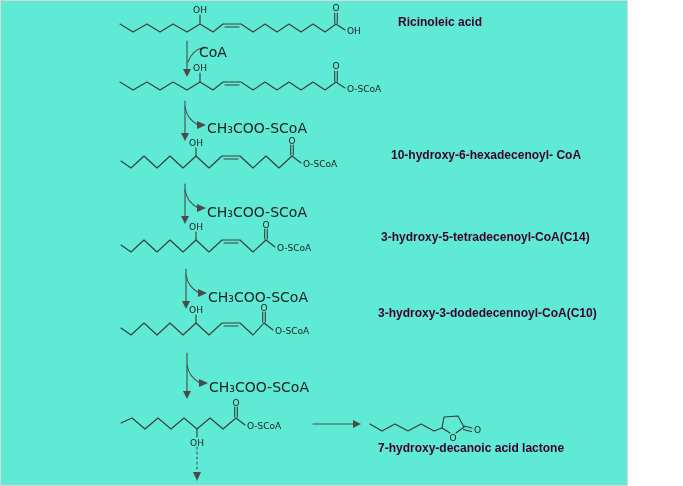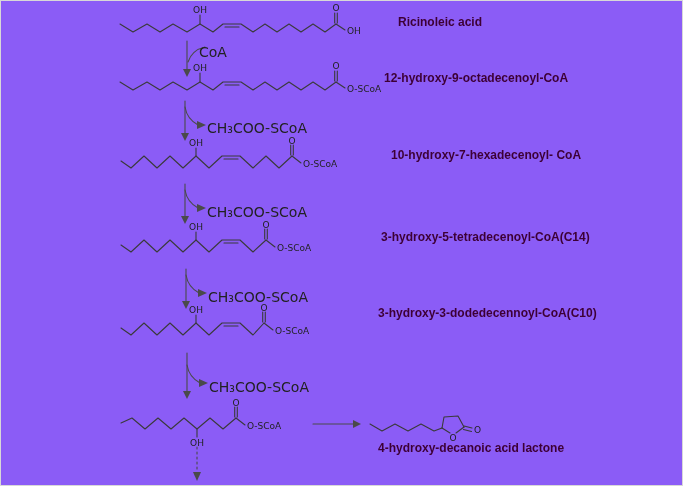--- a/index.html
+++ b/index.html
@@ -1,19 +1,19 @@
 <!DOCTYPE html>
 <html><head>
 <meta charset="utf-8">
 <style>
   html,body{margin:0;padding:0;background:#fff;}
   #canvas{
     position:relative;
-    width:683px;height:486px;
-    background:#8b5cf6;
+    width:628px;height:486px;
+    background:#5eead4;
     border:1px solid #d8d8d8;
     box-sizing:border-box;
     font-family:"Liberation Sans",sans-serif;
     overflow:hidden;
   }
   .struct{position:absolute;}
   .struct path, .struct line{stroke:#3a3a3a;stroke-width:1.1;fill:none;stroke-linejoin:round;stroke-linecap:round;}
   .struct text{font-family:"DejaVu Sans",sans-serif;font-size:9px;fill:#222;}
   .arrow{position:absolute;}
   .arrow path,.arrow line{stroke:#4a4a4a;stroke-width:1.1;fill:none;stroke-linecap:round;}
@@ -57,42 +57,41 @@
   <svg class="struct" style="left:112px;top:60px" width="300" height="44">
     <path d="M7,21 L20,29 L34,21 L47,29 L60,21 L74,29 L87,21 L100,29 L110,21 L128,21 L140,29 L152,21 L164,29 L176,21 L188,29 L200,21 L212,29 L223,21"></path>
     <path d="M112,24 L126,24"></path>
     <path d="M87,21 L87,12"></path>
     <path d="M221.7,20 L221.7,10 M224.3,20 L224.3,10"></path>
     <path d="M223,21 L232,27"></path>
     <text x="87" y="10" text-anchor="middle">OH</text>
     <text x="223" y="8" text-anchor="middle">O</text>
     <text x="234" y="31">O-SCoA</text>
   </svg>
-  <div class="compound-label" style="left:383px;top:70px">12-hydroxy-9-octadecenoyl-CoA</div>
 
   <svg class="arrow" style="left:176px;top:98px" width="44" height="46">
     <path d="M8,2 L8,34"></path>
     <polygon points="4,34 12,34 8,42"></polygon>
     <path d="M8,8 Q10,20 21,26"></path>
     <polygon points="20,22 20,30 29,26"></polygon>
   </svg>
   <div class="reagent-label" style="left:206px;top:119px">CH₃COO-SCoA</div>
 
   <svg class="struct" style="left:112px;top:136px" width="280" height="46">
     <path d="M8,24 L18,31 L31,19 L44,31 L57,19 L70,31 L83,19 L96,31 L109,19 L127,19 L140,31 L153,19 L166,31 L179,19"></path>
     <path d="M111,22 L125,22"></path>
     <path d="M83,19 L83,11"></path>
     <path d="M177.7,18 L177.7,8 M180.3,18 L180.3,8"></path>
     <path d="M179,19 L188,26"></path>
     <text x="83" y="9" text-anchor="middle">OH</text>
     <text x="179" y="7" text-anchor="middle">O</text>
     <text x="190" y="30">O-SCoA</text>
   </svg>
   <div class="compound-label" style="left:390px;top:147px">
-    <div>10-hydroxy-7-hexadecenoyl- CoA</div>
+    <div>10-hydroxy-6-hexadecenoyl- CoA</div>
   </div>
 
   <svg class="arrow" style="left:176px;top:181px" width="44" height="46">
     <path d="M8,2 L8,34"></path>
     <polygon points="4,34 12,34 8,42"></polygon>
     <path d="M8,8 Q10,20 21,26"></path>
     <polygon points="20,22 20,30 29,26"></polygon>
   </svg>
   <div class="reagent-label" style="left:206px;top:203px">CH₃COO-SCoA</div>
 
@@ -158,15 +157,15 @@
 
   <svg class="struct" style="left:365px;top:400px" width="125" height="45">
     <path d="M4,23 L16,30 L29,23 L42,30 L55,23 L68,30 L76,27"></path>
     <path d="M76,27 L84,32"></path>
     <path d="M90,32 L98,26"></path>
     <path d="M98,26 L92,15 L78,16 L76,27"></path>
     <path d="M98,25 L106,27 M97.5,28.5 L105.5,30.5"></path>
     <text x="87" y="40" text-anchor="middle">O</text>
     <text x="108" y="32">O</text>
   </svg>
-  <div class="compound-label" style="left:377px;top:440px">4-hydroxy-decanoic acid lactone</div>
+  <div class="compound-label" style="left:377px;top:440px">7-hydroxy-decanoic acid lactone</div>
 
 </div>
 
 </body></html>

